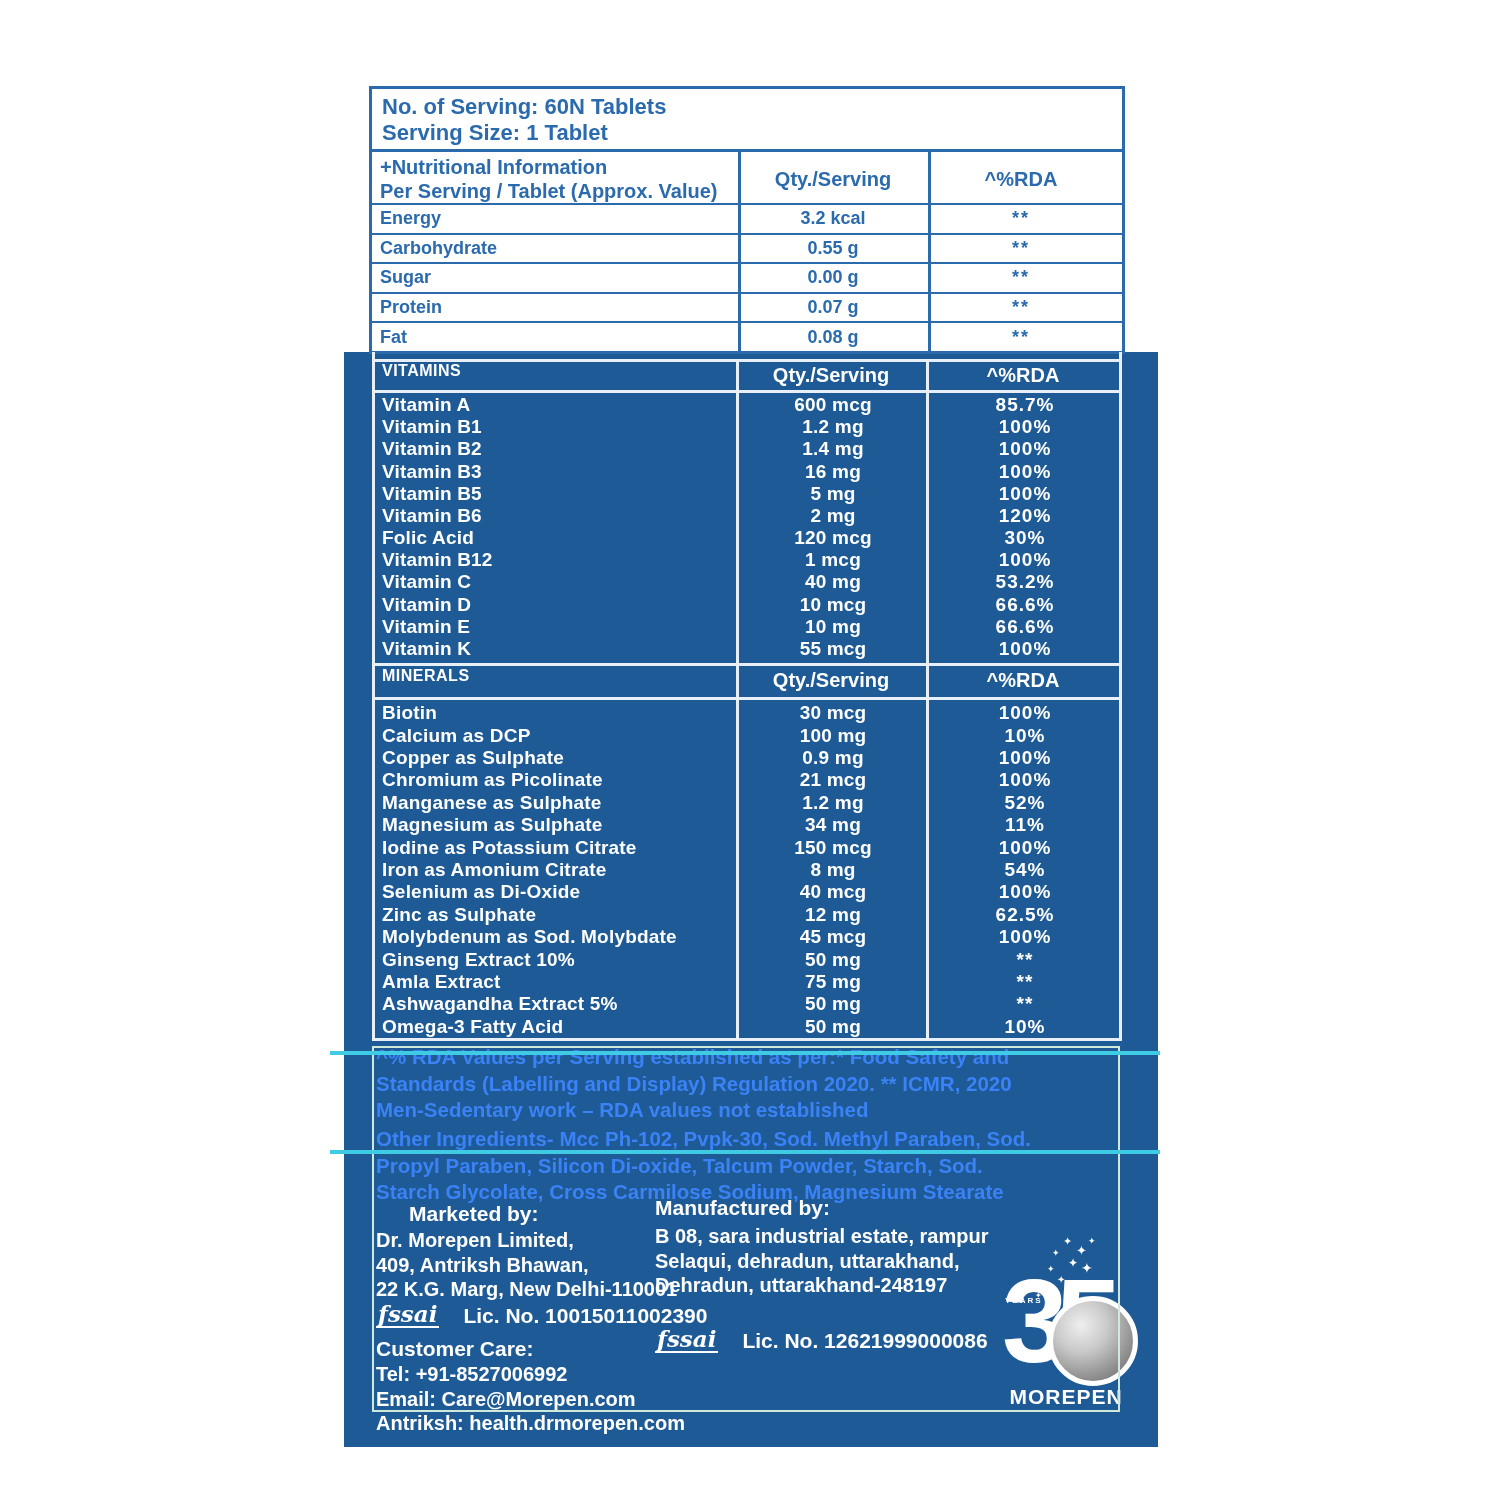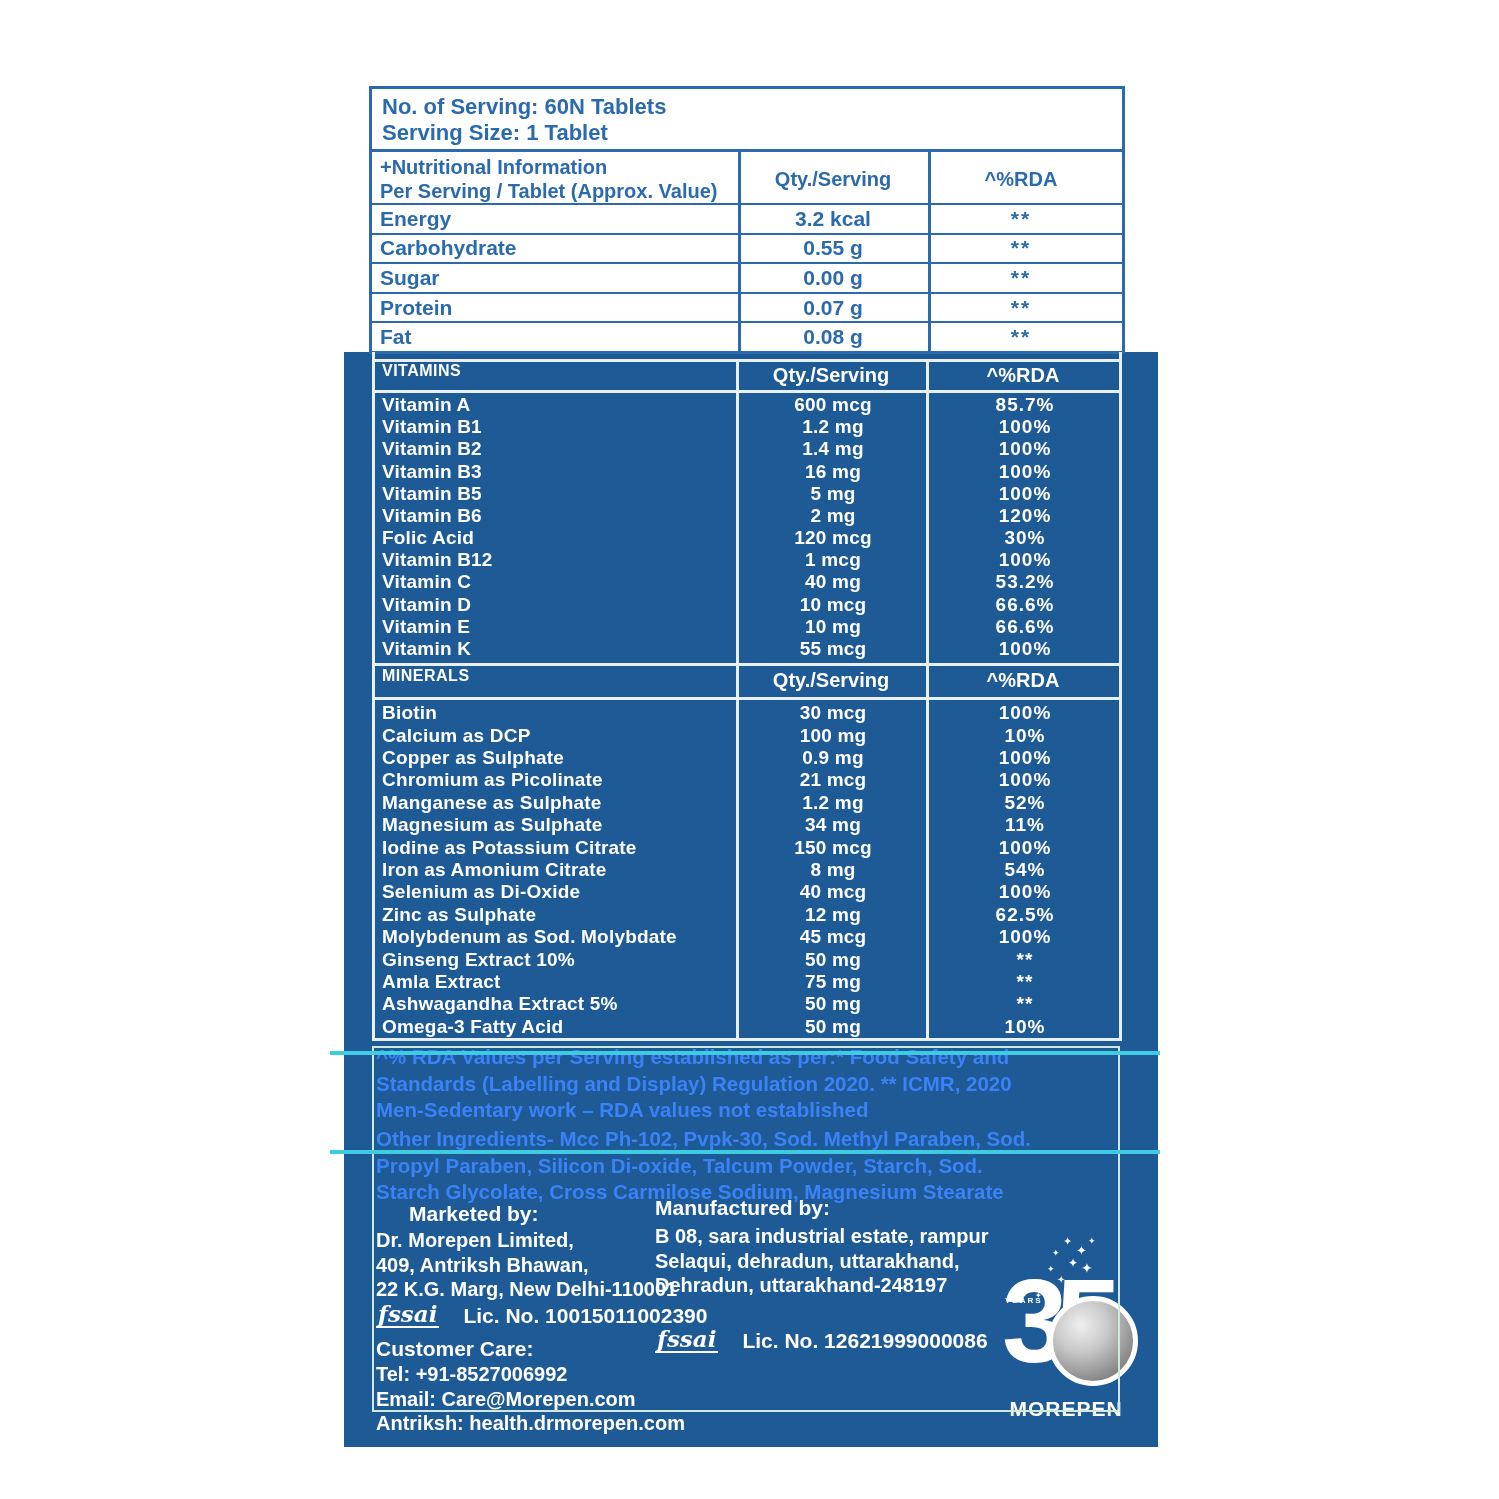--- a/index.html
+++ b/index.html
@@ -10,21 +10,21 @@
   
   .wtable{position:absolute;left:369px;top:86px;width:750px;height:262px;
           border:3px solid #2a6aad;color:#2a6aad;z-index:2;background:#fff;}
   .serving{position:absolute;left:0;top:0;width:100%;height:57px;padding:5px 0 0 10px;box-sizing:border-box;
            font-size:22px;font-weight:700;line-height:26px;}
   .whead{position:absolute;left:0;top:60px;width:100%;height:54px;border-top:3px solid #2a6aad;display:flex;align-items:center;}
   .wh1{flex:0 0 366px;padding-left:8px;box-sizing:border-box;font-size:20px;font-weight:700;line-height:24px;white-space:nowrap;}
   .wh2{flex:0 0 190px;text-align:center;font-size:20px;font-weight:700;}
   .wh3{flex:0 0 186px;text-align:center;font-size:20px;font-weight:700;}
   .wrows{position:absolute;left:0;top:114px;width:100%;height:148px;display:flex;flex-direction:column;}
-  .wrows .trow{flex:1;display:flex;align-items:center;border-top:2.5px solid #2a6aad;font-size:21px;font-weight:700;}
+  .wrows .trow{flex:1;display:flex;align-items:center;border-top:2.5px solid #2a6aad;font-size:18px;font-weight:700;}
   .wrows .tc0{flex:0 0 366px;padding-left:8px;box-sizing:border-box;white-space:nowrap;}
   .wrows .tc1{flex:0 0 190px;text-align:center;}
   .wrows .tc2{flex:0 0 186px;text-align:center;letter-spacing:2px;}
   .wvline{position:absolute;top:60px;width:2.5px;height:202px;background:#2a6aad;}
   .wvline.v1{left:366px;} .wvline.v2{left:556px;}
   
   .bline{position:absolute;background:#e8eff8;z-index:2;}
   .btext{position:absolute;color:#ffffff;z-index:2;}
   .band-title{font-size:16px;font-weight:700;letter-spacing:0.5px;}
   .band-col{font-size:20px;font-weight:700;text-align:center;}
@@ -60,21 +60,21 @@
   .star:nth-child(8){left:57px;top:45px;font-size:10px;}
   .star:nth-child(9){left:41px;top:51px;font-size:8px;}
   .star:nth-child(10){left:69px;top:53px;font-size:9px;}
   .star:nth-child(11){left:35px;top:62px;font-size:8px;}
   .logo-years{position:absolute;left:5px;top:66px;font-size:8px;font-weight:700;letter-spacing:2px;}
   .logo-35{position:absolute;left:2px;top:32px;font-size:118px;font-weight:700;line-height:1;letter-spacing:-12px;z-index:2;}
   .logo-photo{position:absolute;left:48px;top:66px;width:80px;height:80px;border-radius:50%;
               border:5px solid #fff;z-index:3;
               background:radial-gradient(circle at 35% 30%, #efefef 0%, #c9c9c9 35%, #8f8f8f 70%, #646464 100%);}
   .logo-brand{position:absolute;left:6px;top:155px;width:120px;text-align:center;
-              font-size:21px;font-weight:800;letter-spacing:1px;margin-top:12px;}
+              font-size:21px;font-weight:800;letter-spacing:1px;}
 </style>
 </head>
 <body>
 
 <div class="page">
 
   <div class="blue-panel"></div>
 
   <div class="wtable">
     <div class="serving">

